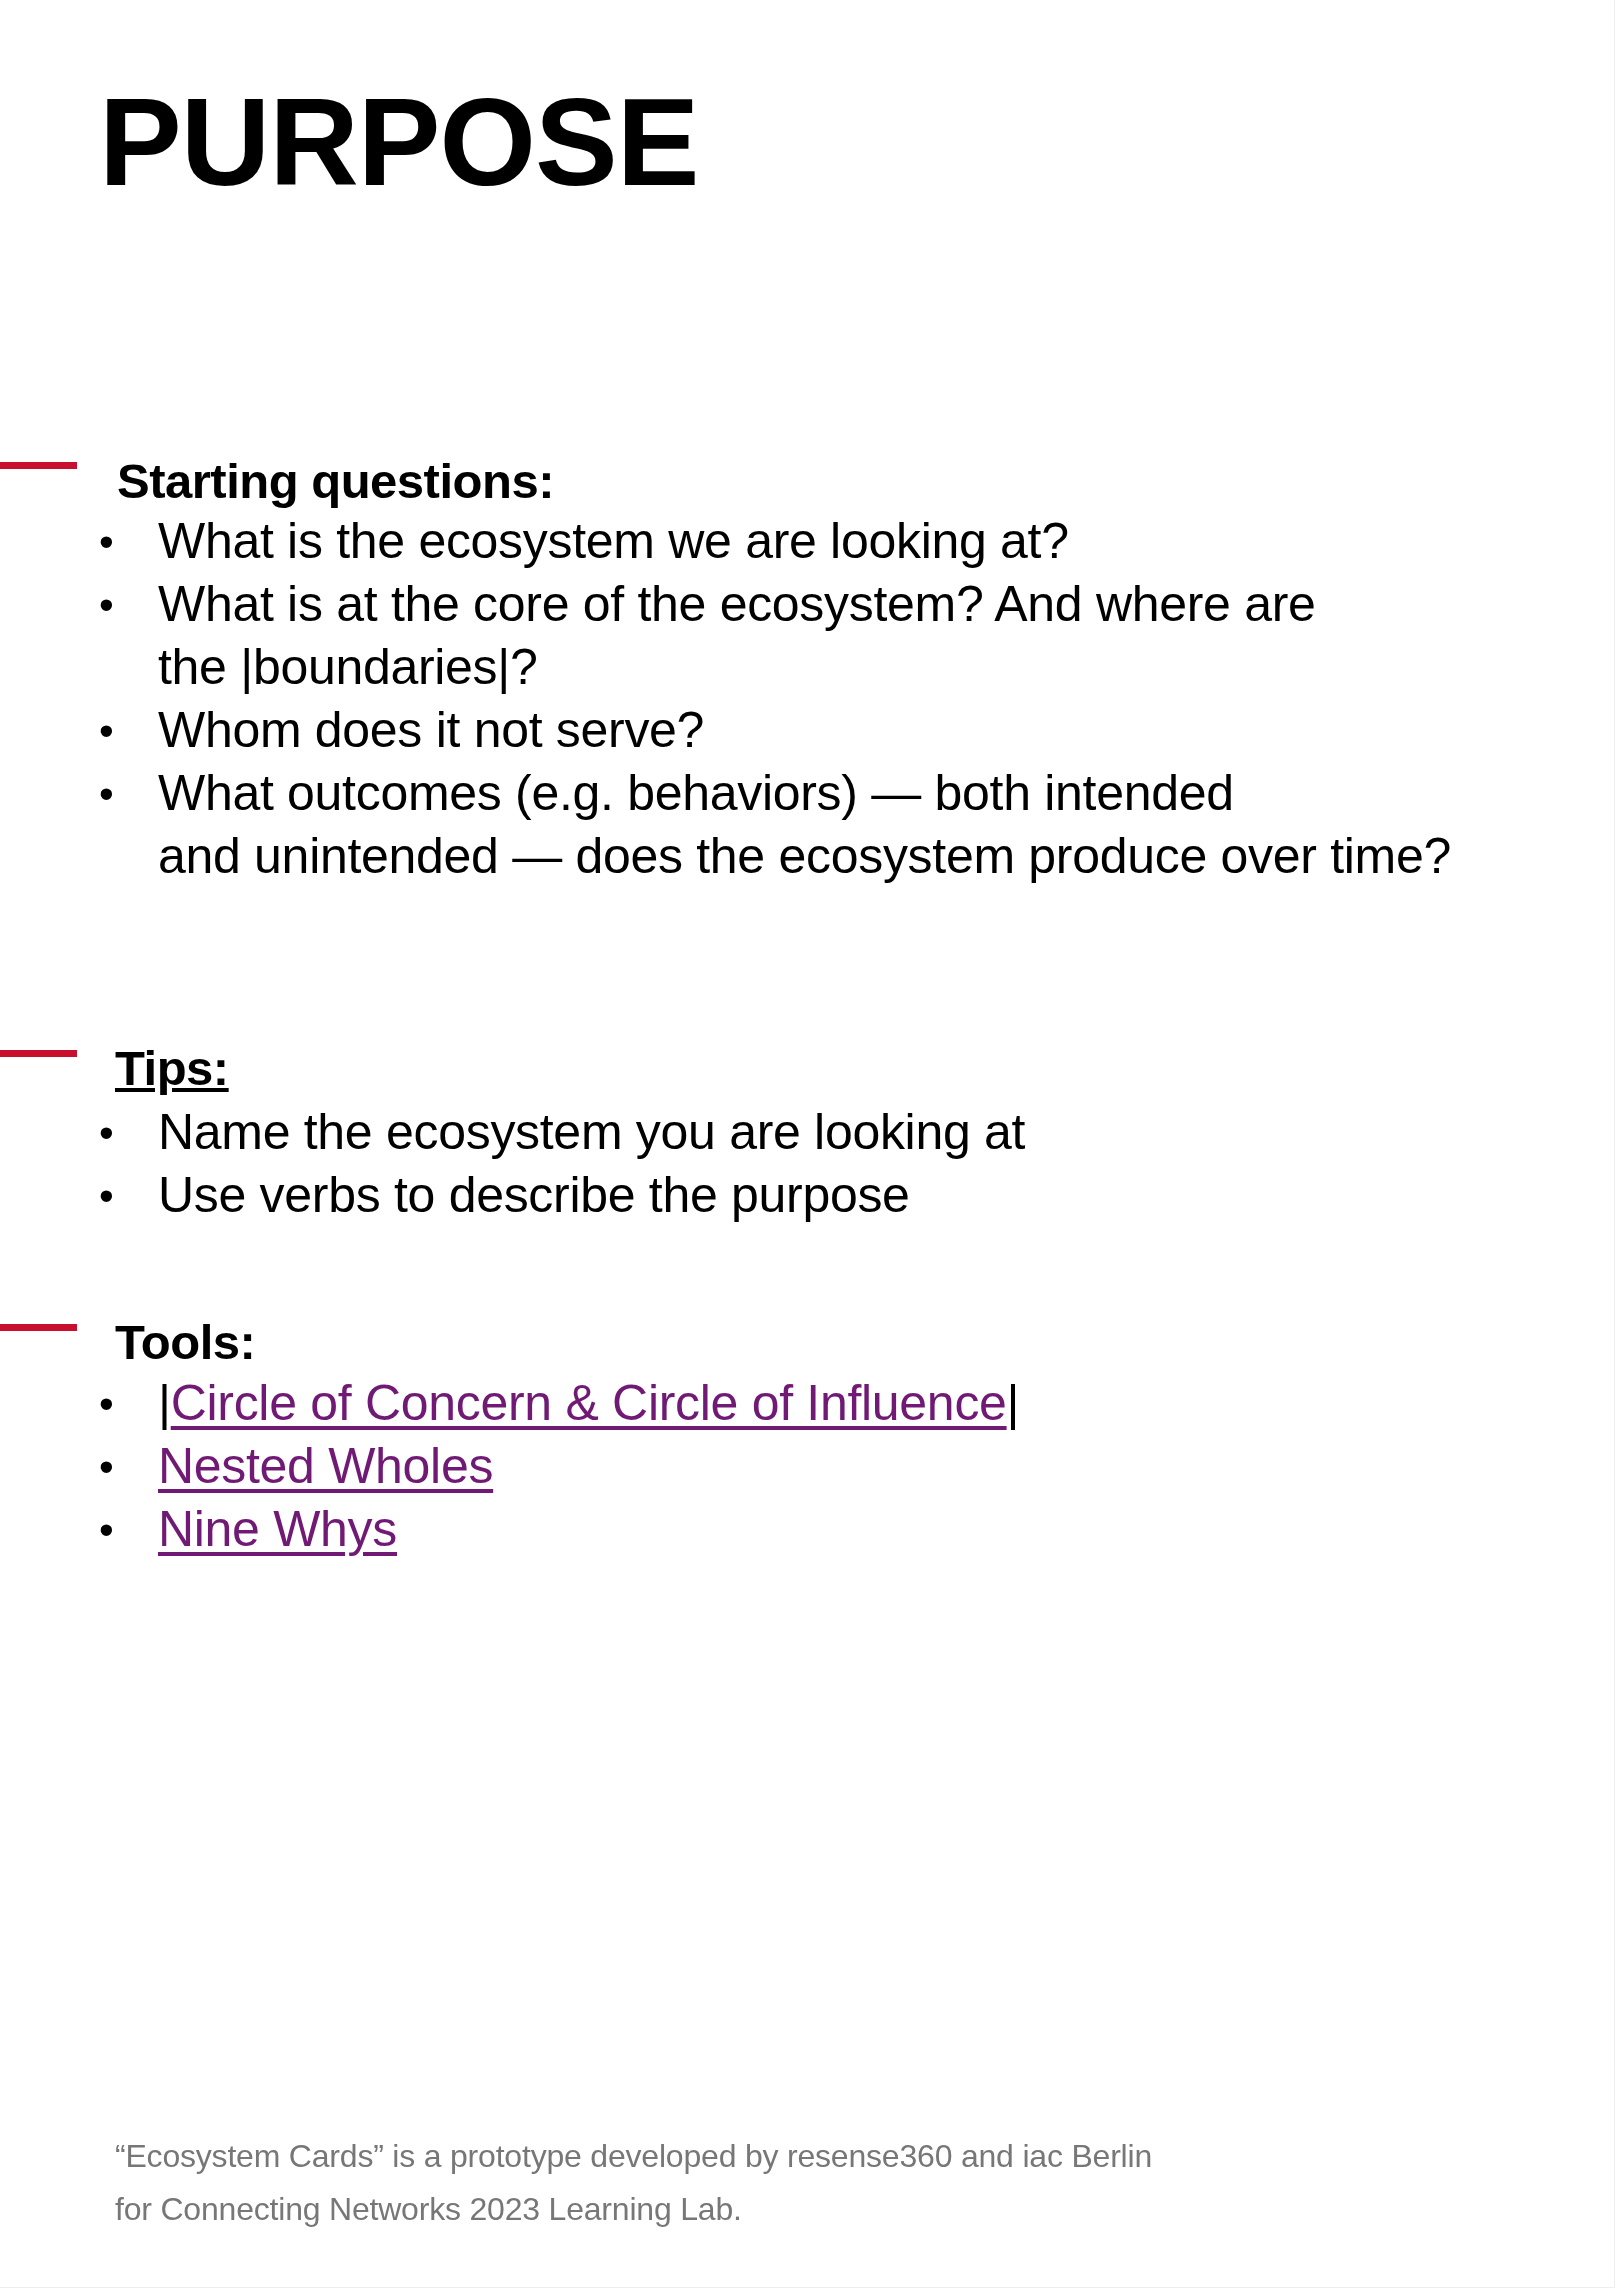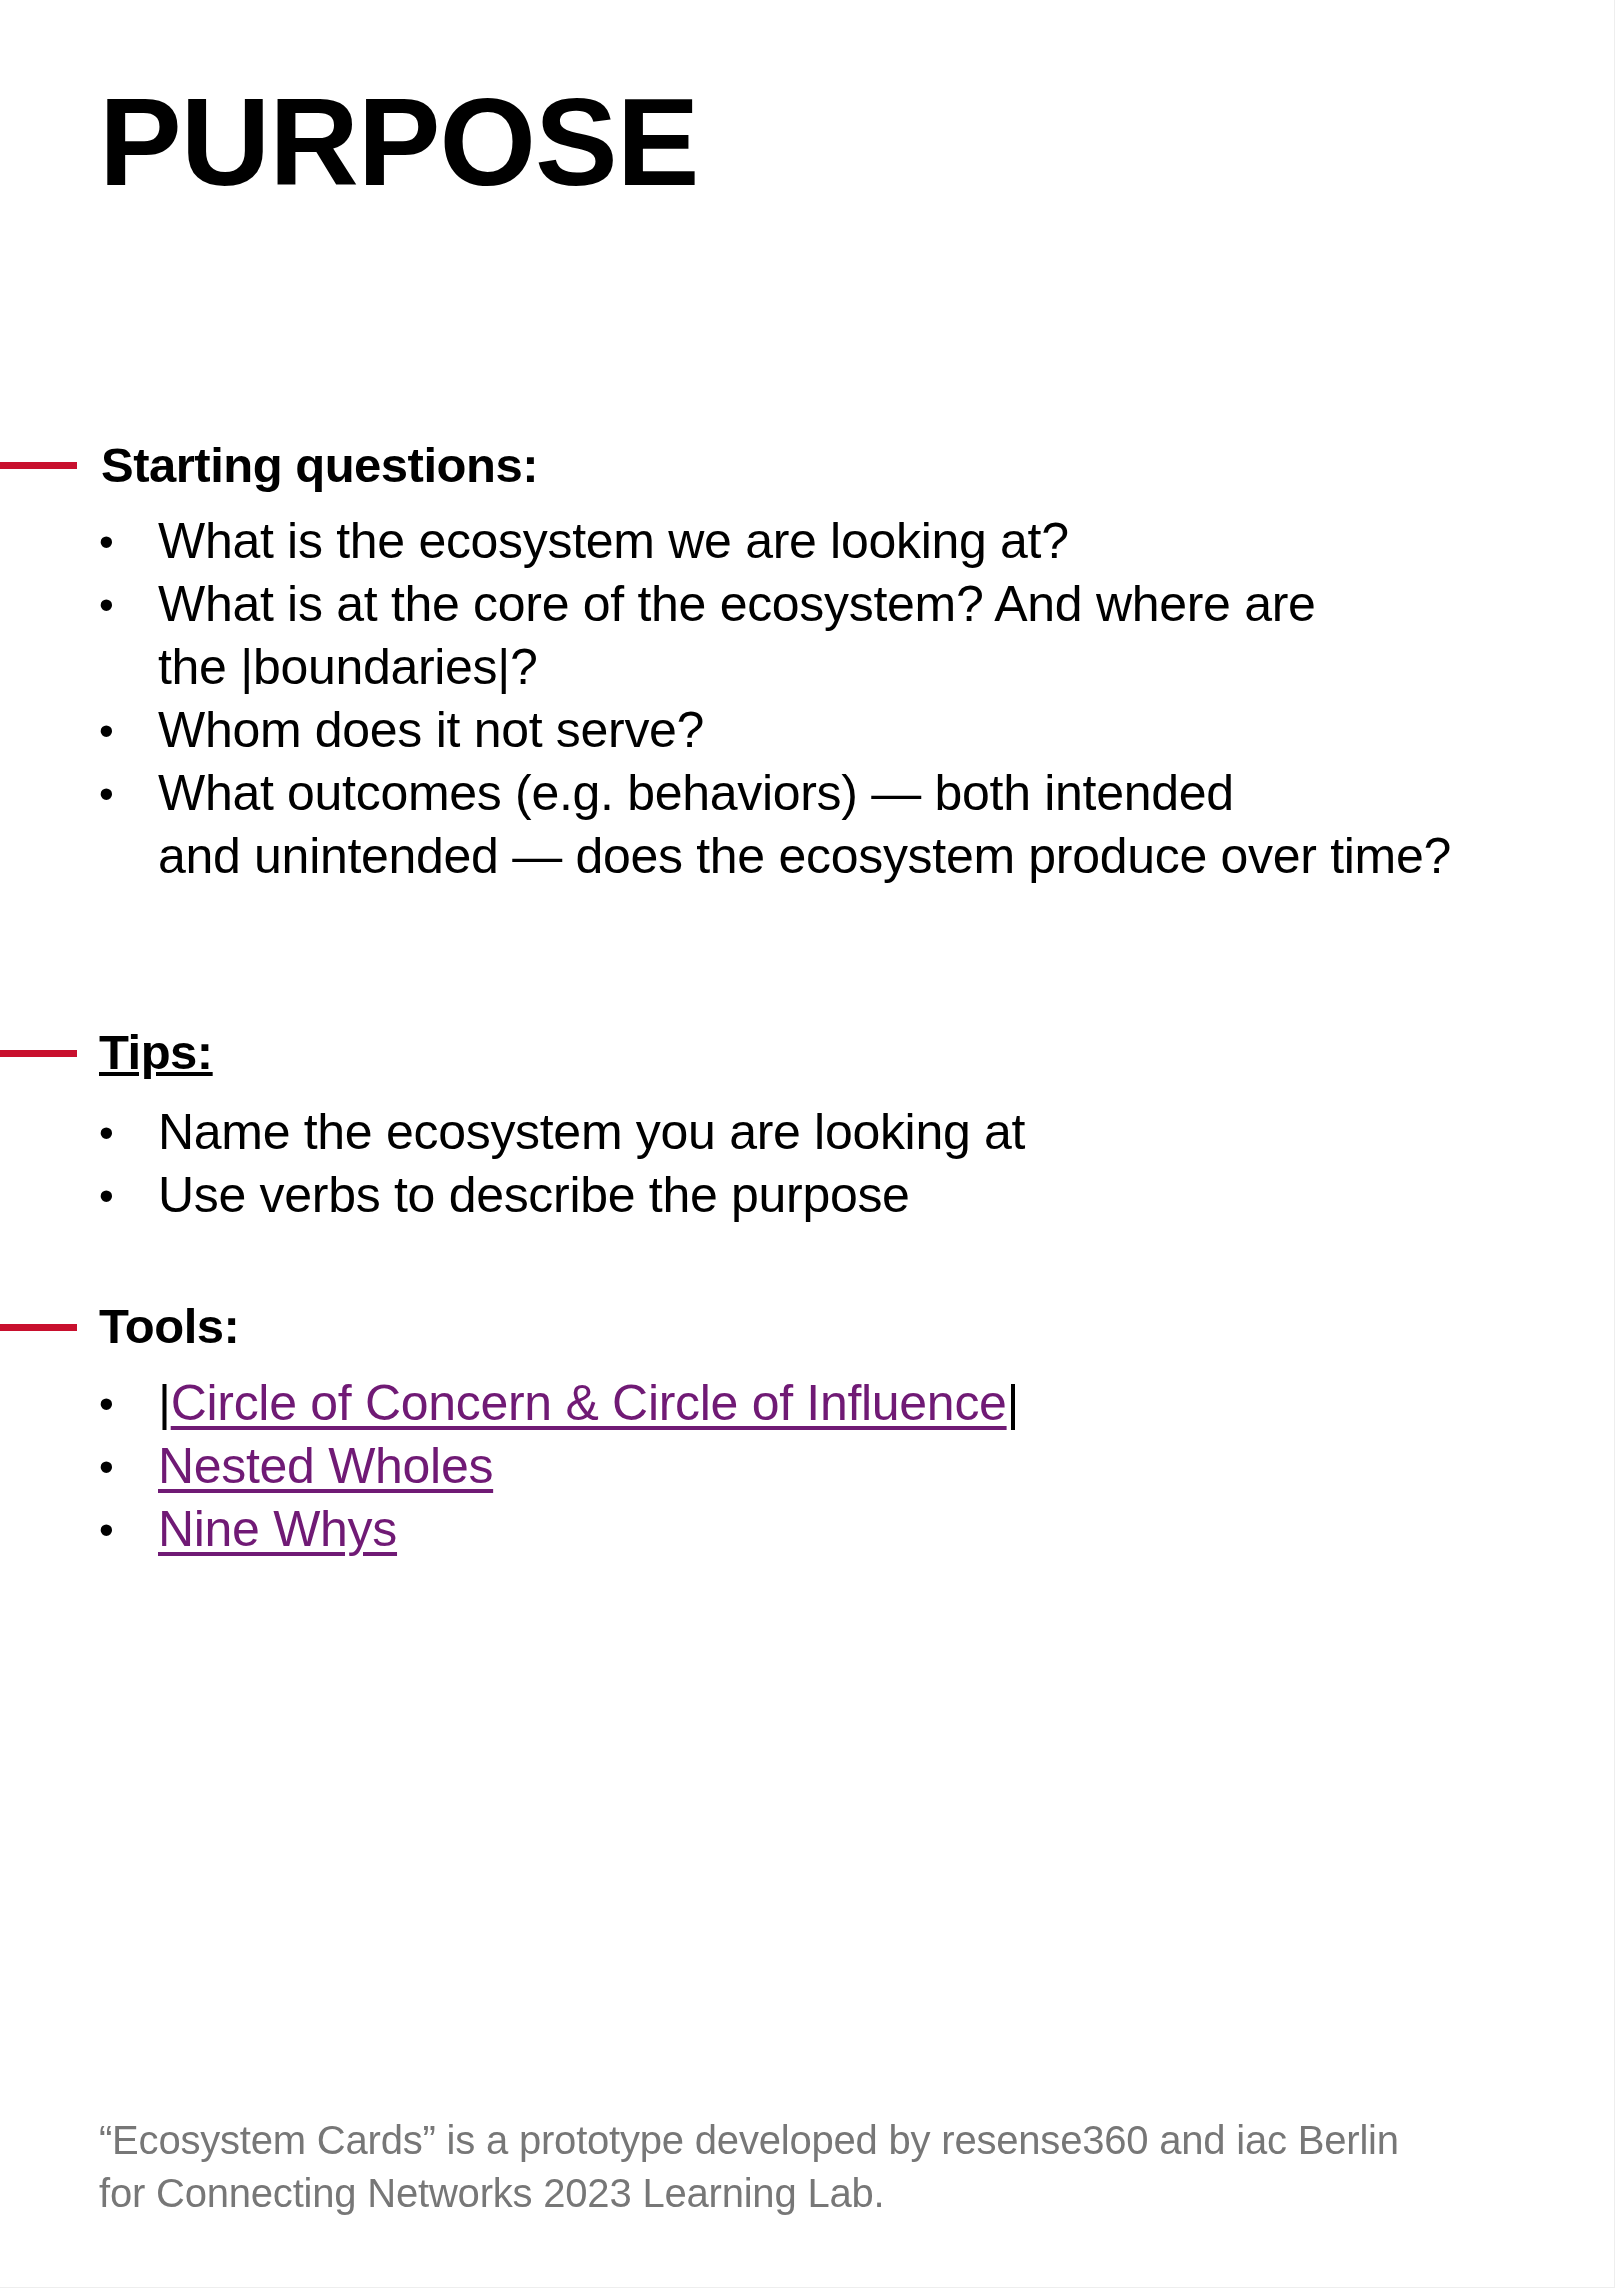--- a/index.html
+++ b/index.html
@@ -44,21 +44,21 @@
     .section-marker {
       position: absolute;
       left: 0;
       width: 77px;
       height: 6.8px;
       background: #c8102e;
     }
     .section-heading {
       position: absolute;
       left: 101px;
-      margin: 0;
+      margin: 16px;
       font-weight: 700;
       font-size: 49px;
       line-height: 58px;
       letter-spacing: -0.5px;
     }
     .list {
       position: absolute;
       left: 99px;
       margin: 0;
       padding: 0;
@@ -84,23 +84,23 @@
       text-underline-offset: 5.8px;
     }
     .cursor-bar {
       color: #000;
       font-weight: 400;
     }
     .footer {
       position: absolute;
       left: 99px;
       top: 2114px;
-      margin: 0;
+      margin: 16px;
       color: #777777;
-      font-size: 40px;
+      font-size: 32px;
       line-height: 53px;
       letter-spacing: -0.2px;
     }
     .footer span { display: block; }
   </style>
 </head>
 <body>
 
 <div class="page-border"></div>
 

